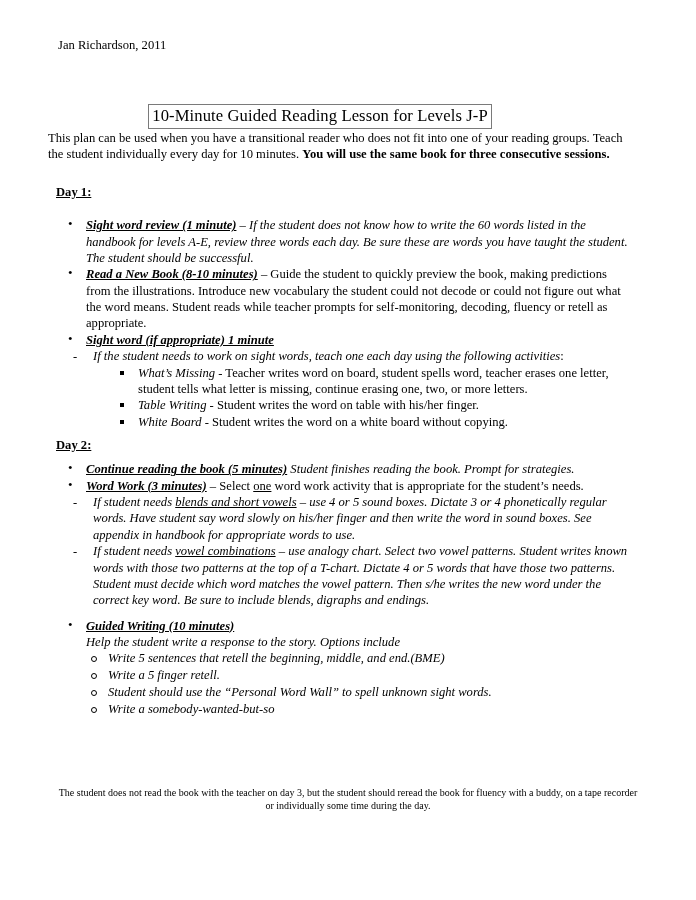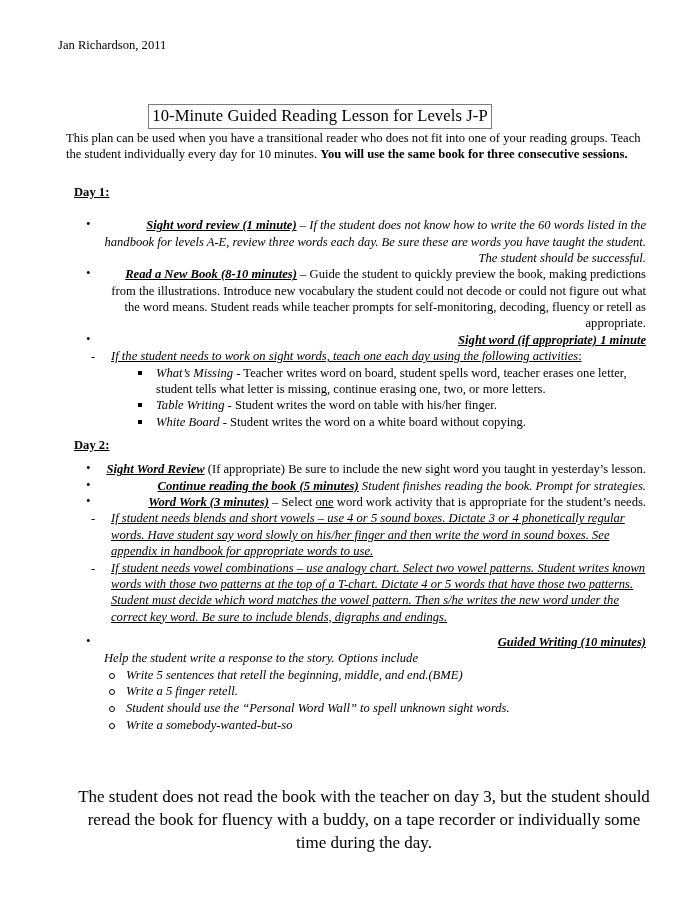--- a/index.html
+++ b/index.html
@@ -47,21 +47,21 @@
     padding: 0px 3px 1px 3px;
     font-size: 16.6px;
     line-height: 1.32;
     letter-spacing: 0.1px;
     white-space: nowrap;
   }
 
   
   .body {
     position: absolute;
-    left: 66px;
+    left: 48px;
     top: 130px;
     width: 580px;
   }
 
   p.para {
     margin: 0;
     text-align: left;
     font-size: 12.6px;
     line-height: 1.31;
   }
@@ -78,21 +78,20 @@
   }
 
   .spacer-sm { height: 9px; }
   .spacer-md { height: 14px; }
 
   
   ul.lvl1 {
     list-style: none;
     margin: 0;
     padding: 0;
-    text-align: right;
   }
   ul.lvl1 > li {
     position: relative;
     padding-left: 38px;
     margin: 0 0 0 0;
     font-size: 12.6px;
     line-height: 1.30;
   }
   ul.lvl1 > li::before {
     content: "\2022";
@@ -107,21 +106,20 @@
   ul.lvl2 {
     list-style: none;
     margin: 0;
     padding: 0;
   }
   ul.lvl2 > li {
     position: relative;
     padding-left: 45px;
     font-size: 12.6px;
     line-height: 1.30;
-    text-decoration: underline;
   }
   ul.lvl2 > li::before {
     content: "-";
     position: absolute;
     left: 25px;
     top: 0;
   }
 
   ul.lvl3 {
     list-style: none;
@@ -168,25 +166,25 @@
 
   .sub-text {
     padding-left: 38px;
     font-size: 12.6px;
     line-height: 1.30;
   }
 
   
   .closing {
     position: absolute;
-    left: 74px;
+    left: 58px;
     top: 786px;
     width: 580px;
     text-align: center;
-    font-size: 17px;
+    font-size: 10px;
     line-height: 1.34;
   }
 </style>
 </head>
 <body>
 
 <div class="page">
 
   <div class="byline">Jan Richardson, 2011</div>
 
@@ -218,21 +216,20 @@
 
     <ul class="lvl3">
       <li><span class="i">What’s Missing</span><span> - Teacher writes word on board, student spells word, teacher erases one letter, student tells what letter is missing, continue erasing one, two, or more letters.</span></li>
       <li><span class="i">Table Writing</span><span> - Student writes the word on table with his/her finger.</span></li>
       <li><span class="i">White Board</span><span> - Student writes the word on a white board without copying.</span></li>
     </ul>
 
     <p class="day-head">Day 2:</p>
 
     <ul class="lvl1">
-      <li class="gap"><span class="biu">Sight Word Review</span><span> (If appropriate) Be sure to include the new sight word you taught in yesterday’s lesson.</span></li>
 
       <li class="gap"><span class="biu">Continue reading the book (5 minutes)</span><span class="i">  Student finishes reading the book.  Prompt for strategies.</span></li>
 
 
       <li class="tight"><span class="biu">Word Work (3 minutes)</span><span> – Select </span><span class="u">one</span><span> word work activity that is appropriate for the student’s needs.</span></li>
     </ul>
 
     <ul class="lvl2">
       <li><span class="i">If student needs </span><span class="i u">blends and short vowels</span><span class="i"> – use 4 or 5 sound boxes.  Dictate 3 or 4 phonetically regular words.  Have student say word slowly on his/her finger and then write the word in sound boxes. See appendix in handbook for appropriate words to use.</span></li>
       <li><span class="i">If student needs </span><span class="i u">vowel combinations</span><span class="i"> – use analogy chart.  Select two vowel patterns.  Student writes known words with those two patterns at the top of a T-chart.  Dictate 4 or 5 words that have those two patterns.  Student must decide which word matches the vowel pattern.  Then s/he writes the new word under the correct key word.  Be sure to include blends, digraphs and endings.</span></li>

